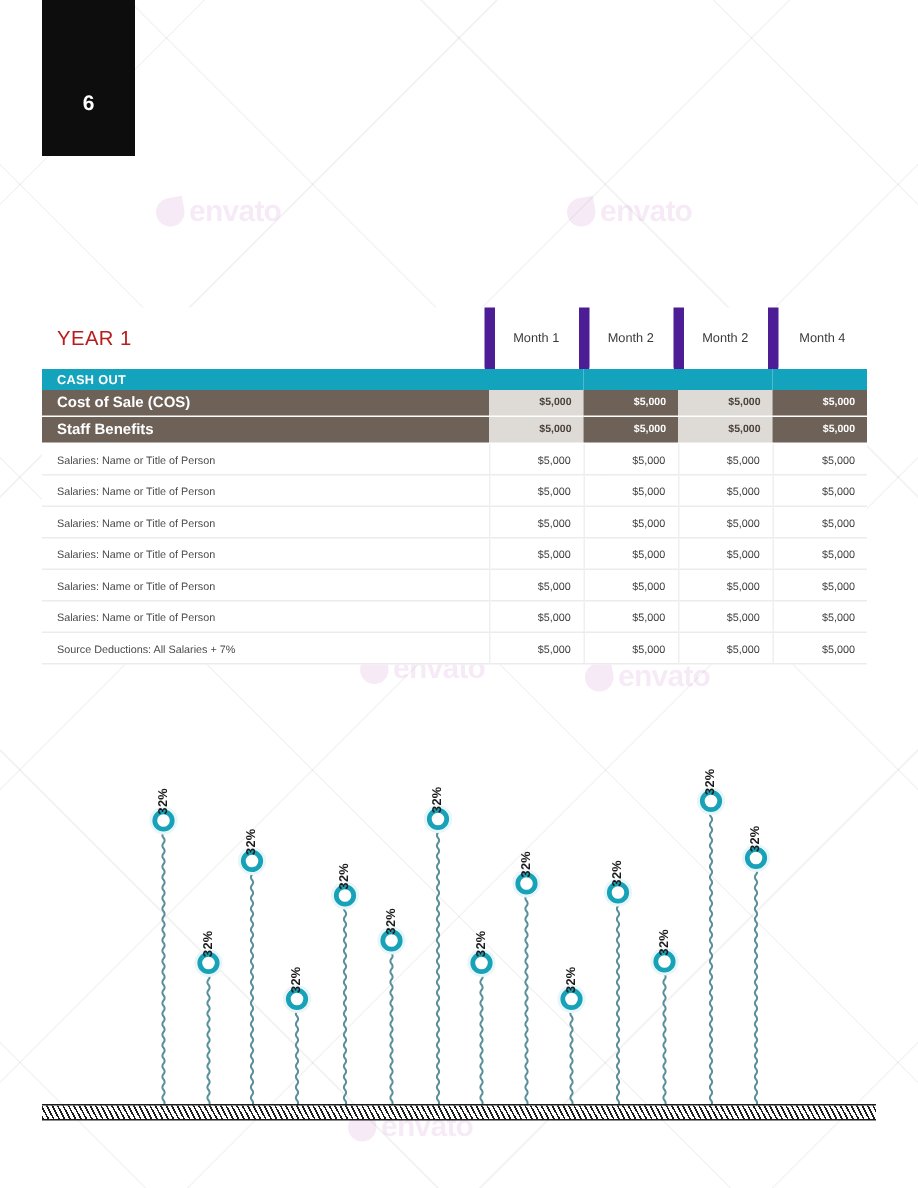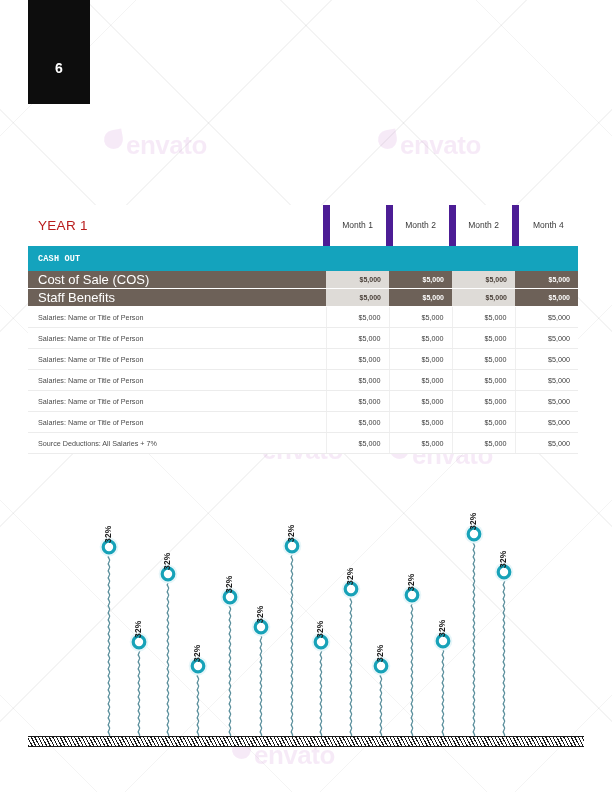--- a/index.html
+++ b/index.html
@@ -31,23 +31,24 @@
         rgba(0,0,0,0.045) 68px, rgba(0,0,0,0.045) 69px,
         rgba(0,0,0,0) 69px, rgba(0,0,0,0) 138px),
       repeating-linear-gradient(-45deg,
         rgba(0,0,0,0) 0px, rgba(0,0,0,0) 68px,
         rgba(0,0,0,0.045) 68px, rgba(0,0,0,0.045) 69px,
         rgba(0,0,0,0) 69px, rgba(0,0,0,0) 138px);
   }
   .wm-logo {
     position: absolute;
     display: flex;
+    align-items: center;
     opacity: 0.085;
     color: #a21caf;
-    font-size: 26px;
+    font-size: 20px;
     font-weight: 700;
     letter-spacing: -0.5px;
   }
   .wm-leaf {
     width: 19px;
     height: 19px;
     background: currentColor;
     border-radius: 60% 0 60% 60%;
     transform: rotate(-10deg);
     margin-right: 3px;
@@ -107,42 +108,41 @@
   }
   .hdr-month {
     font-size: 8.5px;
     color: #3a3a3a;
     text-align: center;
     border-left: 7px solid #4c1d95;
   }
 
   
   .section-row td {
-    height: 25px;
+    height: 14px;
     background: #14a3bd;
-    font-family: Liberation Mono, monospace;
   }
   .section-row .lbl {
     color: #ffffff;
     font-size: 8.5px;
     font-weight: 700;
     padding-left: 10px !important;
     letter-spacing: 0.2px;
   }
 
   
   .emph-row td {
     height: 17px;
     background: #6d6158;
     border-bottom: 1px solid #ffffff;
   }
   .emph-row .lbl {
     color: #ffffff;
-    font-size: 13px;
-    font-weight: 400;
+    font-size: 10px;
+    font-weight: 700;
     padding-left: 10px !important;
   }
   .emph-row .val {
     color: #ffffff;
     font-size: 7px;
     font-weight: 700;
     text-align: right;
     padding-right: 8px !important;
   }
   .emph-row .val.alt { background: #dedbd7; color: #4a4039; }

